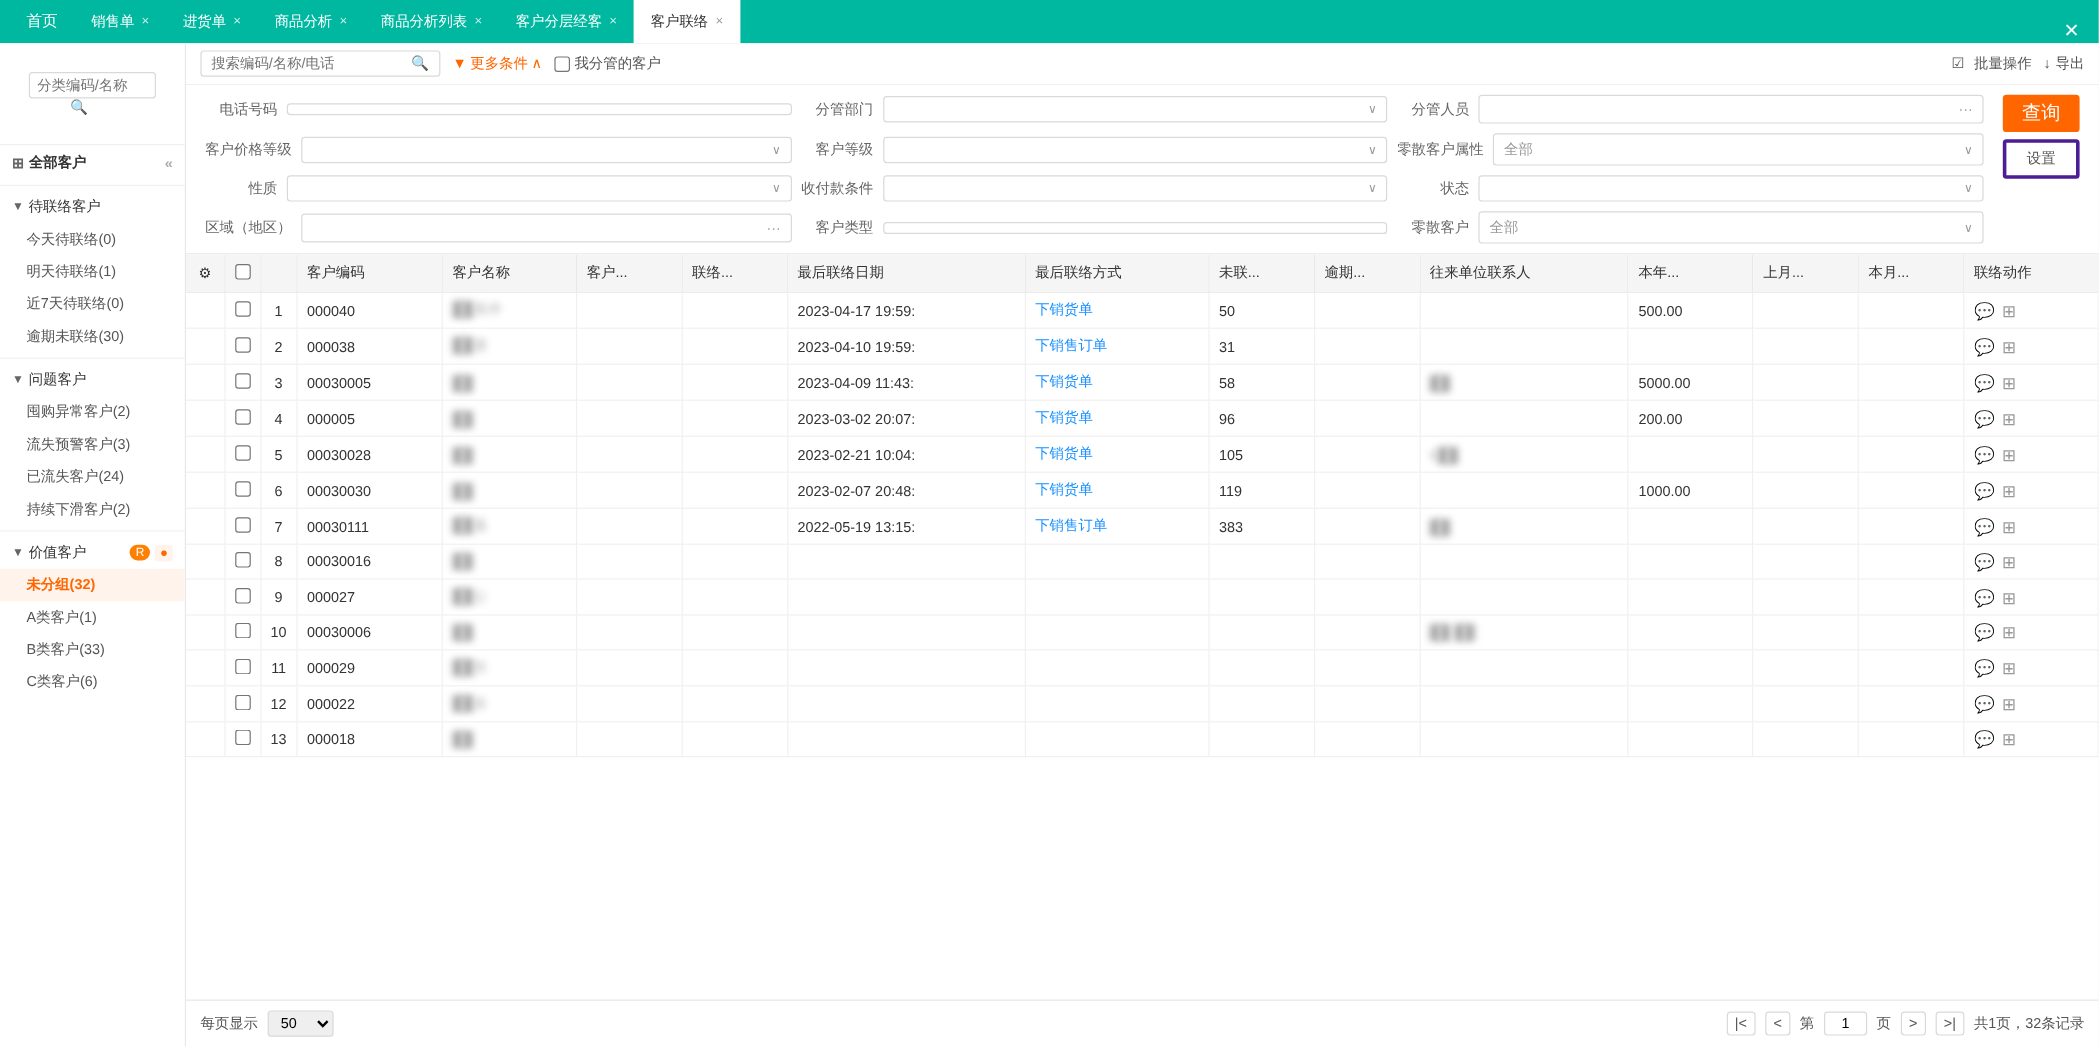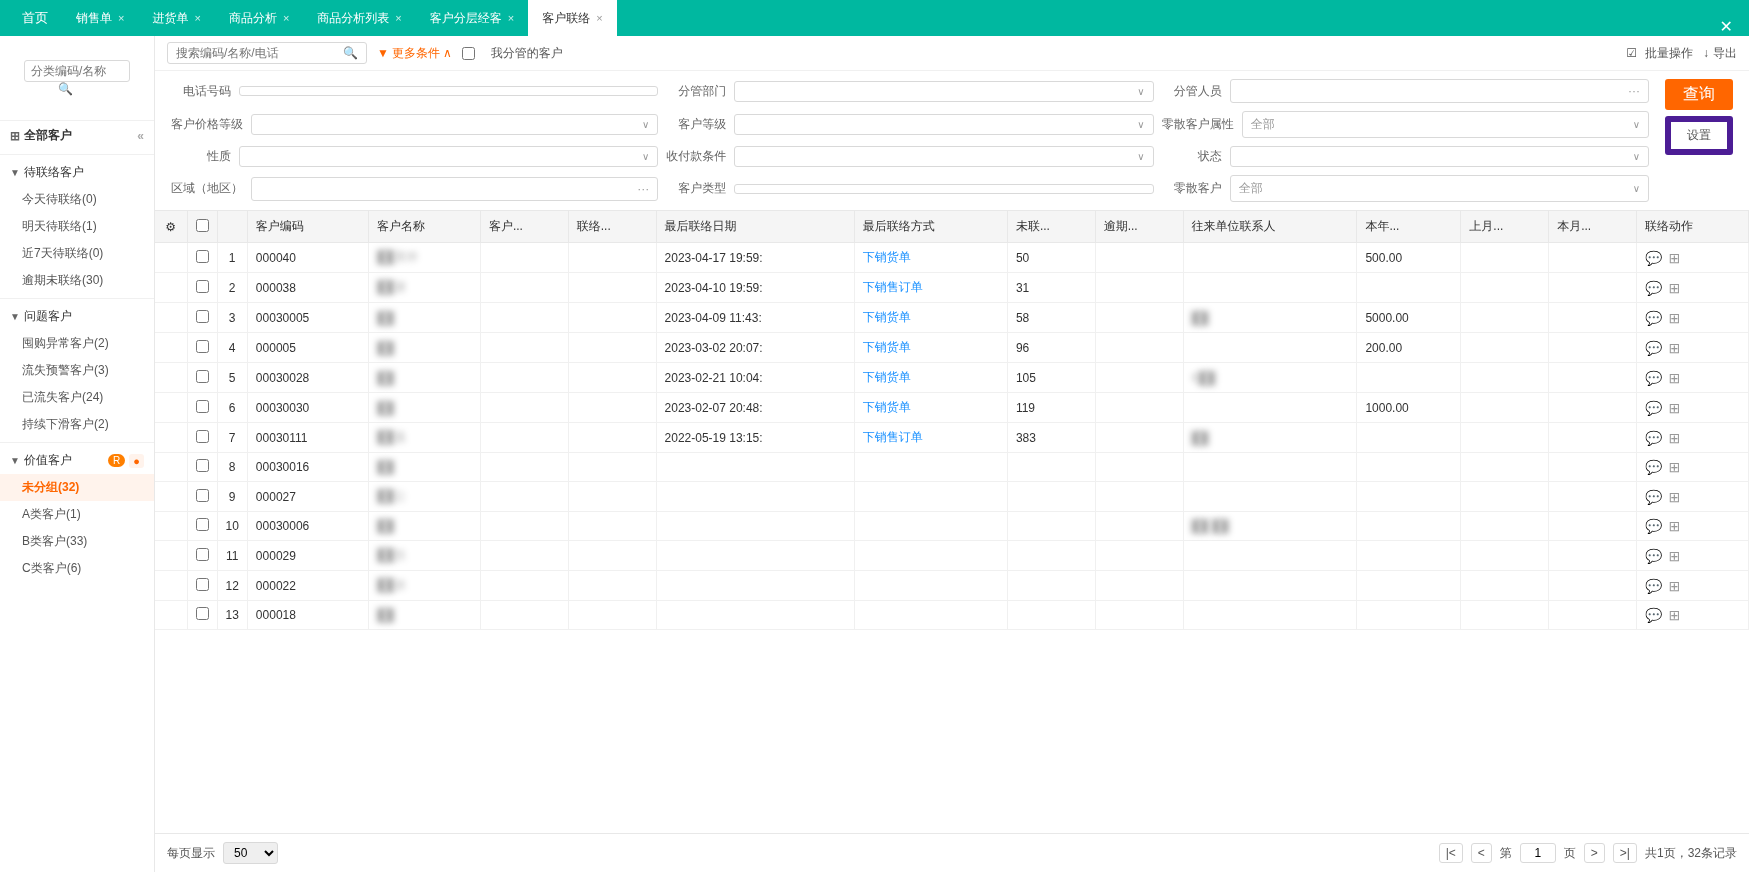--- a/index.html
+++ b/index.html
@@ -183,21 +183,21 @@
       display: flex;
       align-items: center;
       color: #f60;
       cursor: pointer;
       gap: 3px;
       font-size: 12px;
     }
     .filter-checkbox {
       display: flex;
       align-items: center;
-      gap: 16px;
+      gap: 4px;
       color: #555;
       cursor: pointer;
     }
     .spacer2 { flex: 1; }
     .batch-ops {
       display: flex;
       align-items: center;
       gap: 8px;
       color: #555;
       cursor: pointer;
@@ -271,21 +271,21 @@
       border: none;
       border-radius: 3px;
       padding: 5px 16px;
       cursor: pointer;
       font-size: 16px;
       white-space: nowrap;
     }
     .btn-reset {
       background: #fff;
       color: #555;
-      border: 6px solid #4c1d95;
+      border: 3px solid #4c1d95;
       border-radius: 3px;
       padding: 5px 16px;
       cursor: pointer;
       font-size: 12px;
       white-space: nowrap;
     }
 
     
     .table-wrapper {
       flex: 1;

